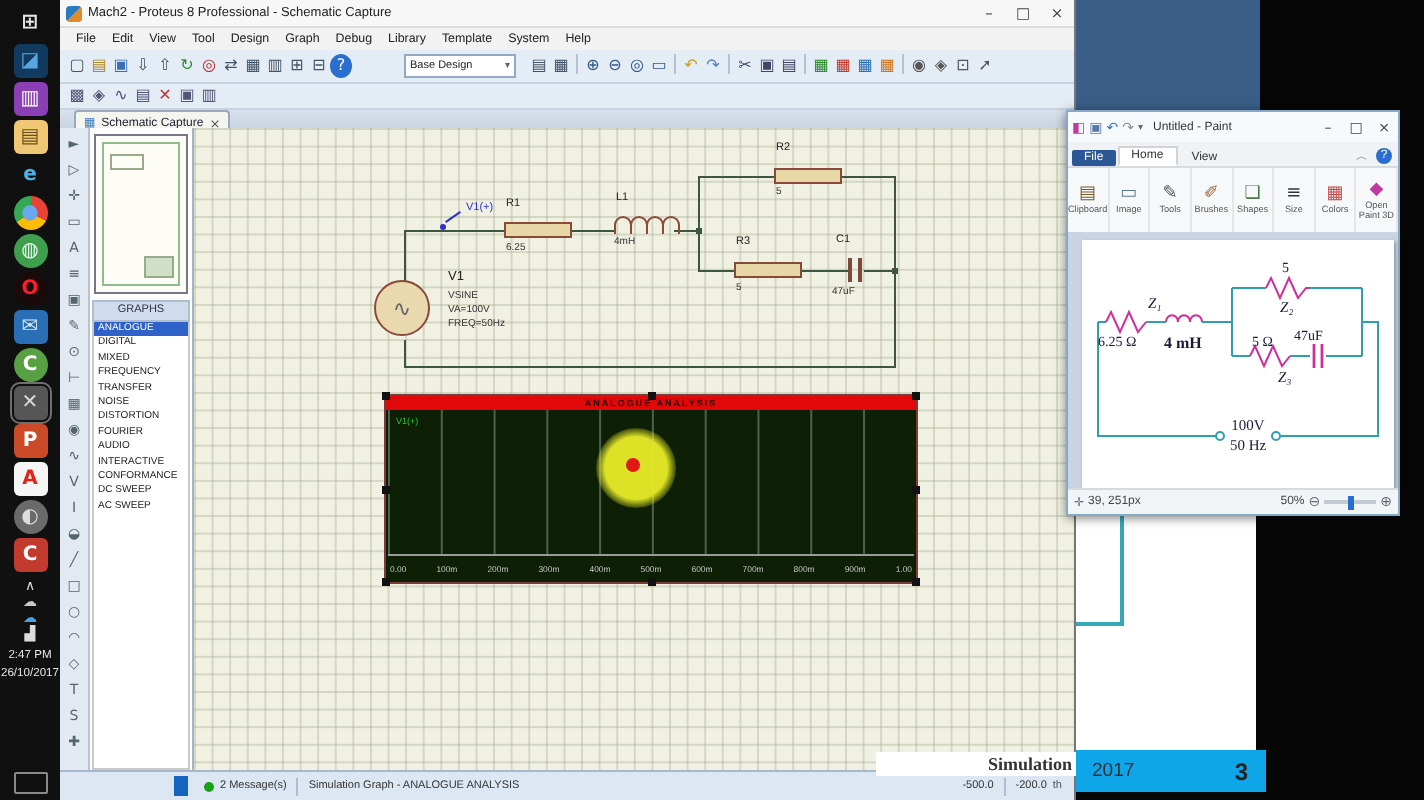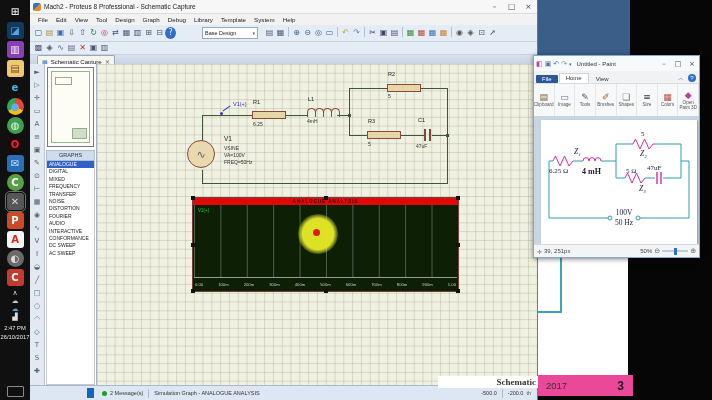--- a/index.html
+++ b/index.html
@@ -14,21 +14,21 @@
   .tray{display:flex;flex-direction:column;align-items:center;gap:0px;margin-top:3px}
   .tray span{font-family:"DejaVu Sans",sans-serif;font-size:7px;line-height:8px}
   .tb-clock{margin-top:3px;text-align:center;color:#e8e8e8;font-size:5.8px;line-height:1.5}
   .show-desktop{position:absolute;bottom:3px;left:7px;width:15px;height:9px;border:1px solid #8a8a8a;border-radius:1px}
   
   .desk{position:absolute;left:537px;top:0;width:175px;height:400px;background:#060606;z-index:1}
   .desk-blue{position:absolute;left:0;top:0;width:93px;height:57px;background:#3a5e88}
   .slide{position:absolute;left:0;top:57px;width:91px;height:318px;background:#fff}
   .slide .cy-v{position:absolute;left:23px;top:201px;width:2px;height:55px;background:#35a8b8}
   .slide .cy-h{position:absolute;left:0;top:254px;width:25px;height:2px;background:#35a8b8}
-  .slide-footer{position:absolute;left:0;top:375px;width:96px;height:21px;background:#ec4899;
+  .slide-footer{position:absolute;left:0;top:375px;width:96px;height:21px;background:#0ea5e9;
                 display:flex;align-items:center;justify-content:space-between;padding:0 9px;box-sizing:border-box;color:#333}
   .slide-footer .yr{font-size:9.5px}
   .slide-footer .num{font-size:12px;font-weight:bold;color:#222}
   .watermark{position:absolute;left:438px;top:376px;width:100px;height:12px;background:#fff;z-index:30;
              font-family:"Liberation Serif","DejaVu Serif",serif;font-weight:bold;font-size:9px;color:#333;
              text-align:right;padding-right:2px;box-sizing:border-box;overflow:hidden;line-height:12px}
   
   .proteus{position:absolute;left:30px;top:0;width:507px;height:400px;background:#f0f0f0;z-index:10;border-right:1px solid #777}
   .p-title{height:13px;display:flex;align-items:center;background:#f7f7f7;border-bottom:1px solid #dcdcdc;
            font-size:6.5px;color:#222;padding-left:3px;gap:3px}
@@ -378,21 +378,21 @@
       <span data-name="message-count">2 Message(s)</span>
       <span class="sdiv" data-name="divider"></span>
       <span data-name="status-mode">Simulation Graph - ANALOGUE ANALYSIS</span>
       <span class="coordx" data-name="cursor-x">-500.0</span>
       <span class="sdiv" data-name="divider"></span>
       <span data-name="cursor-y">-200.0</span>
       <span class="units" data-name="cursor-units">th</span>
     </div>
   </div>
 
-  <div class="watermark" data-name="watermark-label">Schematic</div>
+  <div class="watermark" data-name="watermark-label">Simulation</div>
 
   <div class="paint" data-name="paint-window">
     <div class="pt-title" data-name="paint-title-bar">
       <span class="qat" data-name="quick-access-toolbar">
         <span style="color:#c4399f" data-name="paint-app-icon">◧</span>
         <span style="color:#5577aa" data-name="save-icon">▣</span>
         <span style="color:#3a6fd0" data-name="undo-icon">↶</span>
         <span style="color:#8a8a8a" data-name="redo-icon">↷</span>
         <span style="color:#667;font-size:5px" data-name="qat-dropdown-icon">▾</span>
       </span>

